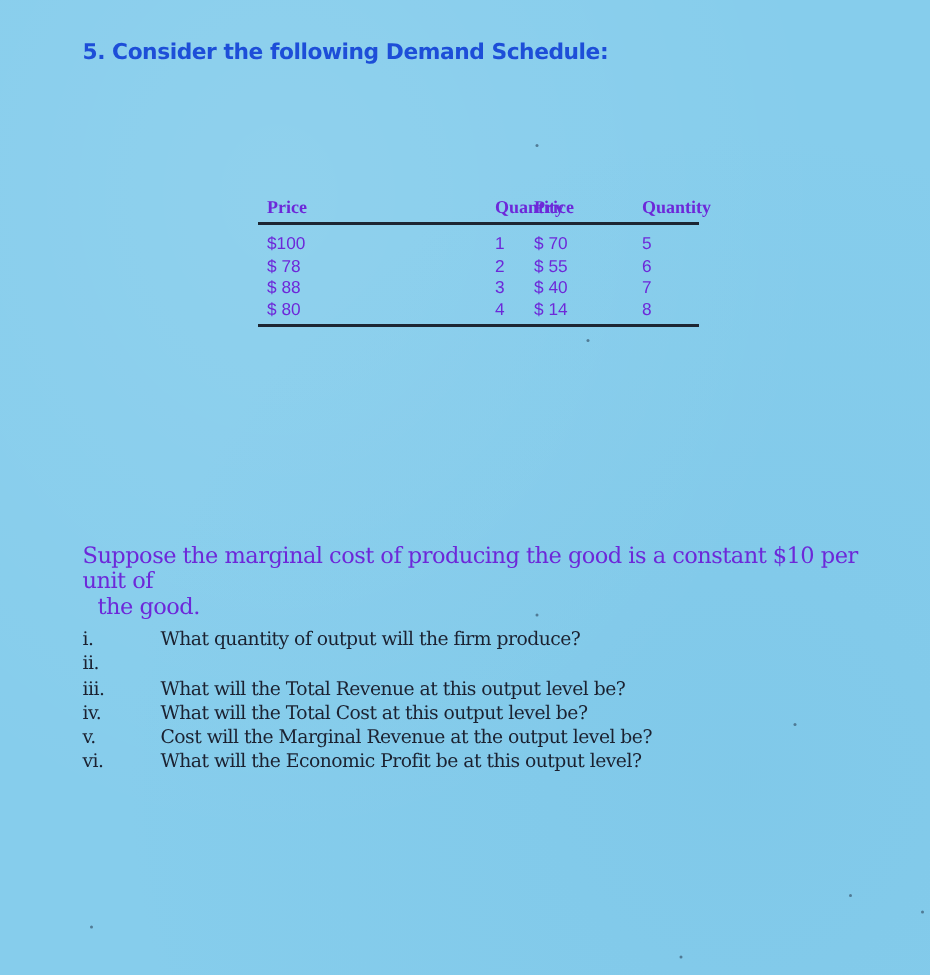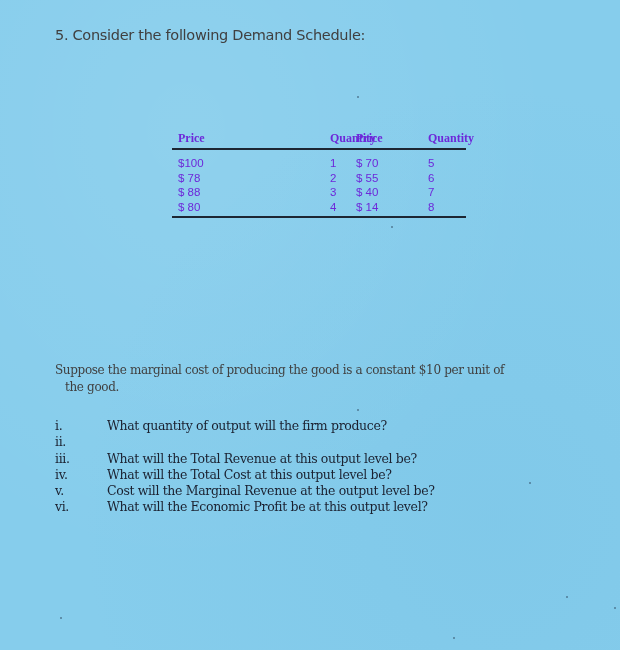--- a/index.html
+++ b/index.html
@@ -21,23 +21,23 @@
       position: absolute;
       inset: 0;
     }
     .heading {
       position: absolute;
       left: 55px;
       top: 27px;
       font-family: "DejaVu Sans", sans-serif;
       font-size: 14.5px;
       letter-spacing: -0.3px;
-      color: #404040;
-      margin: 0;
-      font-weight: normal;
+      color: #1d4ed8;
+      margin: 0;
+      font-weight: bold;
     }
     .schedule {
       position: absolute;
       left: 172px;
       top: 128px;
       width: 294px;
       font-family: "Liberation Serif", serif;
       font-size: 12px;
       color: #6d28d9;
     }
@@ -71,23 +71,23 @@
     .hdr-row .c3, .body .c3 { padding-left: 0; }
 
     .schedule .hdr-row span, .schedule .row span { white-space: pre; }
 
     .intro {
       position: absolute;
       left: 55px;
       top: 362px;
       width: 520px;
       font-family: "DejaVu Serif", serif;
-      font-size: 12px;
+      font-size: 15px;
       line-height: 17px;
-      color: #404040;
+      color: #6d28d9;
       margin: 0;
       letter-spacing: -0.35px;
     }
     .intro .cont {
       padding-left: 10px;
     }
     .questions {
       position: absolute;
       left: 55px;
       top: 418px;

